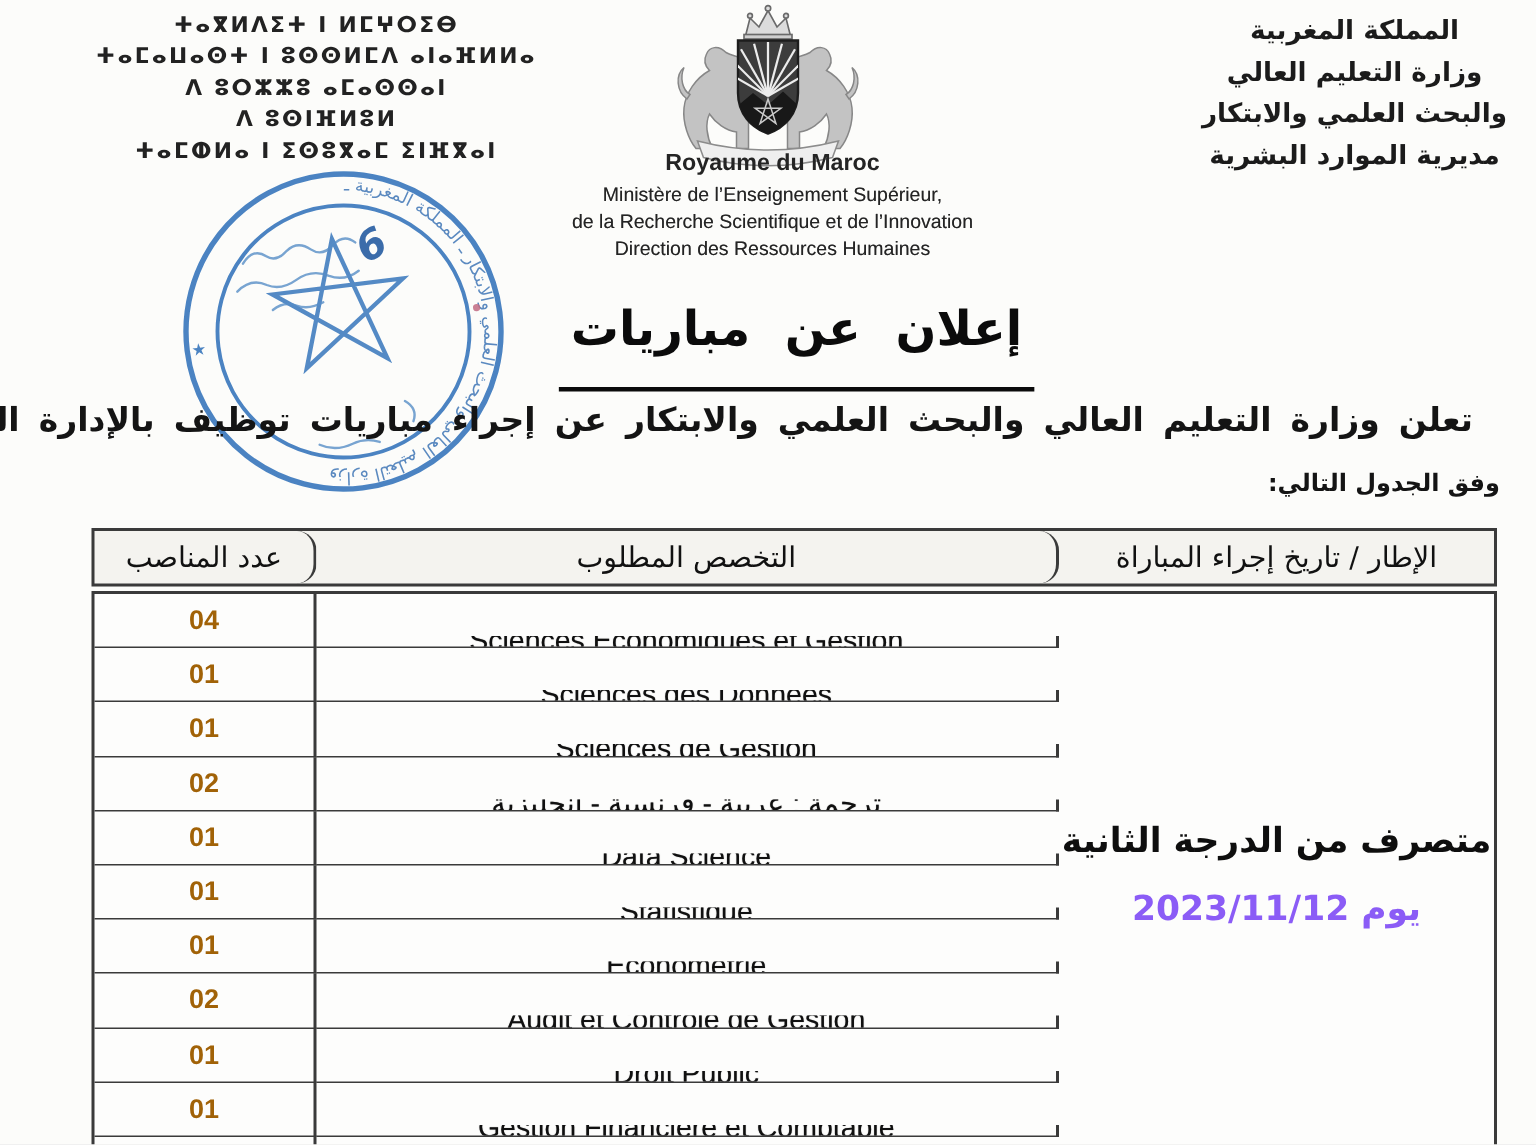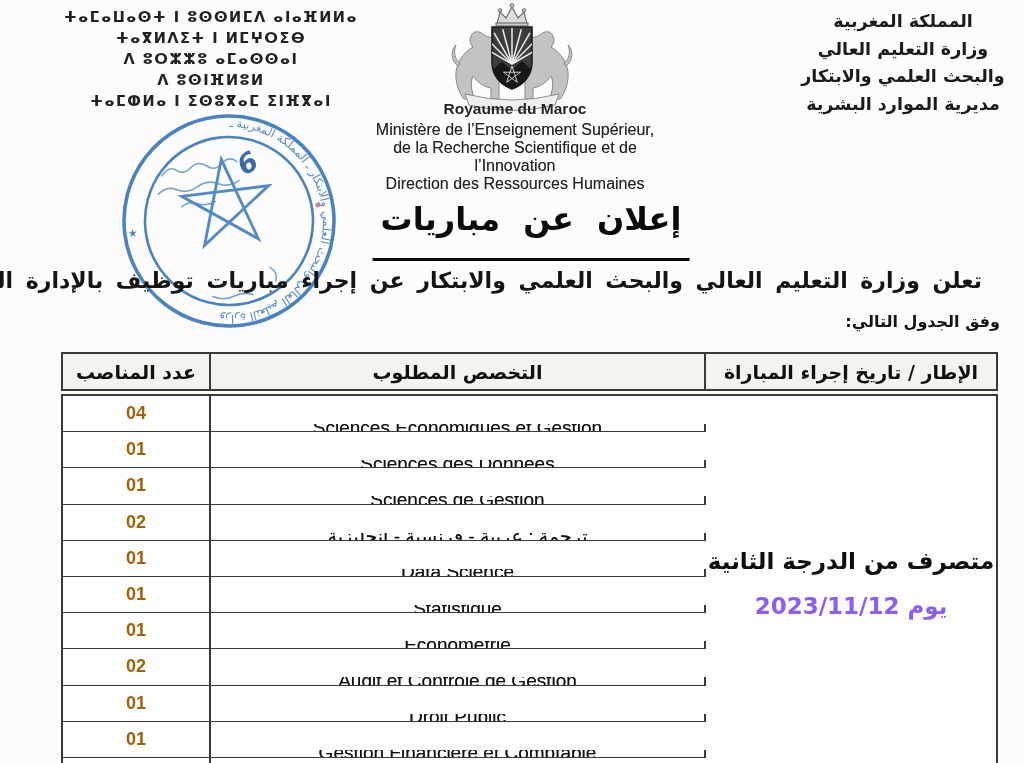--- a/index.html
+++ b/index.html
@@ -13,21 +13,21 @@
     position:absolute;left:48px;top:7px;width:326px;
     text-align:center;font-weight:bold;font-size:14.5px;line-height:21px;
     letter-spacing:1.5px;color:#222;
   }
   .emblem{position:absolute;left:447px;top:2px;width:130px;height:114px;}
   .fr-block{
     position:absolute;left:360px;top:100px;width:310px;text-align:center;
     font-family:"Liberation Sans","DejaVu Sans",sans-serif;color:#242424;
   }
   .fr-block .country{font-size:15.5px;font-weight:bold;margin-bottom:3px;}
-  .fr-block .line{font-size:16px;line-height:18px;text-shadow:0 0 .4px rgba(0,0,0,.45);}
+  .fr-block .line{font-size:13px;line-height:18px;text-shadow:0 0 .4px rgba(0,0,0,.45);}
   .ar-block{
     position:absolute;right:0;top:8px;width:242px;text-align:center;
     font-weight:bold;font-size:17.5px;line-height:27.5px;color:#1b1b1b;direction:rtl;
   }
   
   .stamp{
     position:absolute;left:112px;top:104px;width:234px;height:234px;
     mix-blend-mode:multiply;opacity:.93;transform:rotate(-7deg);
     pointer-events:none;
   }
@@ -51,22 +51,22 @@
   
   .tbl{position:absolute;left:61px;top:352px;width:937px;}
   .thead,.tbody{
     display:grid;grid-template-columns:148px 495px 290px;
     border:2px solid #3a3a3a;box-sizing:border-box;
   }
   .thead{height:39px;background:#f4f3ef;}
   .tbody{margin-top:3px;grid-auto-rows:36.2px;background:#fdfdfc;}
   .hcell{
     display:flex;align-items:center;justify-content:center;
-    font-weight:bold;font-size:19px;direction:rtl;color:#111;
-    border-right:2px solid #3a3a3a;box-sizing:border-box;
+    font-weight:normal;font-size:19px;direction:rtl;color:#111;
+    border-right:2px solid #3a3a3a;box-sizing:border-box;border-radius:13px;
   }
   .hcell:last-child{border-right:none;}
   .rows{display:contents;}
   .c-count,.c-spec{
     display:flex;align-items:center;justify-content:center;
     border-right:2px solid #3a3a3a;border-bottom:1.8px solid #3a3a3a;
     box-sizing:border-box;overflow:hidden;
   }
   .c-count{
     font-family:"Liberation Sans","DejaVu Sans",sans-serif;
@@ -83,22 +83,22 @@
   }
   .c-merged .grade{font-size:23px;font-weight:bold;color:#0e0e0e;}
   .c-merged .when{font-size:23px;font-weight:bold;color:#8b5cf6;white-space:nowrap;}
 </style>
 </head>
 <body>
 
 <div id="page">
 
   <div class="tifinagh">
+    <div>ⵜⴰⴳⵍⴷⵉⵜ ⵏ ⵍⵎⵖⵔⵉⴱ</div>
     <div>ⵜⴰⵎⴰⵡⴰⵙⵜ ⵏ ⵓⵙⵙⵍⵎⴷ ⴰⵏⴰⴼⵍⵍⴰ</div>
-    <div>ⵜⴰⴳⵍⴷⵉⵜ ⵏ ⵍⵎⵖⵔⵉⴱ</div>
     <div>ⴷ ⵓⵔⵣⵣⵓ ⴰⵎⴰⵙⵙⴰⵏ</div>
     <div>ⴷ ⵓⵙⵏⴼⵍⵓⵍ</div>
     <div>ⵜⴰⵎⵀⵍⴰ ⵏ ⵉⵙⵓⴳⴰⵎ ⵉⵏⴼⴳⴰⵏ</div>
   </div>
 
   <div class="emblem">
     <svg viewBox="0 0 130 114" width="130" height="114" aria-hidden="true">
       <defs>
         <clipPath id="shieldClip">
           <path d="M45,25 L85,25 L85,60 C85,74 76,83 65,87 C54,83 45,74 45,60 Z"></path>

